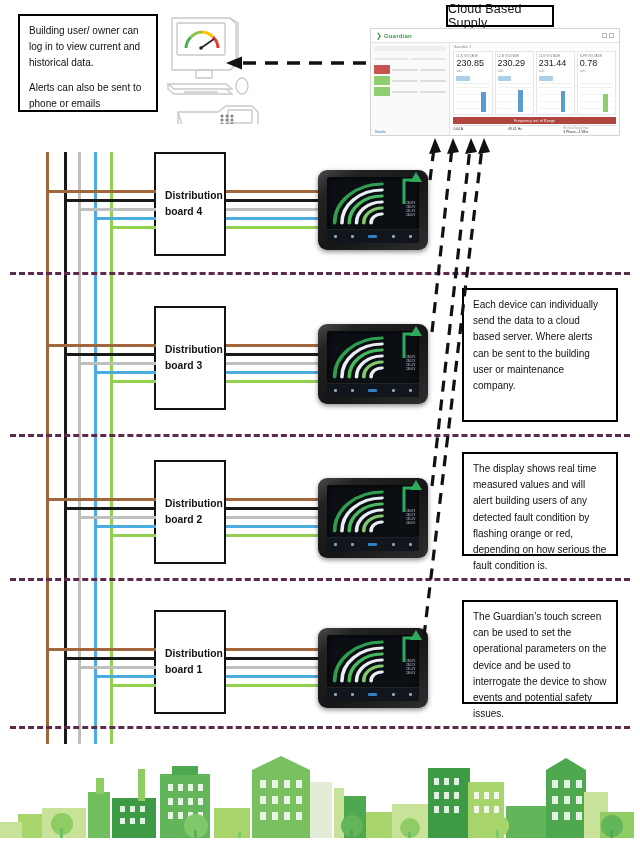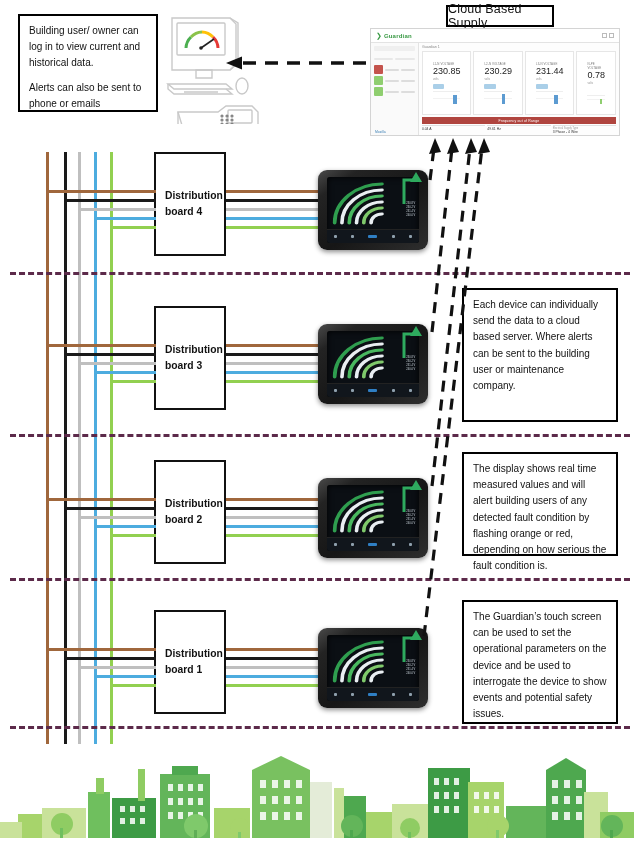--- a/index.html
+++ b/index.html
@@ -56,21 +56,21 @@
   .p-brand{font-size:6px;color:#3a9a45;font-weight:bold;letter-spacing:.2px;}
   .p-body{display:flex;height:calc(100% - 13px);}
   .p-side{width:30%;border-right:1px solid #e3e3e3;background:#fafafa;padding:3px 2px;}
   .p-side-hd{height:5px;background:#efefef;margin:0 1px 3px 1px;border-radius:1px;}
   .p-row{display:flex;align-items:center;gap:2px;margin:0 1px 2px 1px;height:9px;}
   .p-pill{width:22%;height:100%;border-radius:1px;}
   .p-line{flex:1;height:2px;background:#ddd;border-radius:1px;}
   .p-main{flex:1;padding:2px 3px;display:flex;flex-direction:column;}
   .p-crumb{font-size:3.6px;color:#888;margin-bottom:2px;}
   .cards{display:flex;gap:2px;flex:1;}
-  .card{flex:1;border:1px solid #e6e6e6;background:#fff;padding:10px;
+  .card{flex:1;border:1px solid #e6e6e6;background:#fff;padding:2px;
         display:flex;flex-direction:column;}
   .c-lbl{font-size:2.9px;color:#7a7a7a;letter-spacing:.1px;margin-bottom:1px;}
   .c-val{font-size:9px;color:#222;line-height:1;}
   .c-unit{font-size:2.8px;color:#9a9a9a;margin-top:1px;}
   .c-bar{height:5px;width:42%;background:#aacfe8;margin:3px 0 2px 0;border-radius:1px;}
   .c-chart{flex:1;border-top:1px solid #eee;position:relative;background:
       repeating-linear-gradient(to bottom,transparent 0 3px,#f2f2f2 3px 3.5px);}
   .c-chart .spike{position:absolute;bottom:0;width:14%;}
   .p-alert{background:#b0453f;color:#fff;font-size:3.4px;text-align:center;
            padding:1.5px 0;margin-top:2px;letter-spacing:.2px;}
@@ -443,21 +443,21 @@
       <i></i>
       <i></i>
     </div>
   </div>
 </div>
 <svg class="uplink" style="left:400px;top:624px;" width="26" height="40" viewBox="0 0 26 40">
   <path d="M4 38 L4 14 L16 14" fill="none" stroke="#2eaa5e" stroke-width="3"></path>
   <polygon points="16,6 22,16 10,16" fill="#2eaa5e"></polygon>
 </svg>
 
-<div class="callout abs" style="left:462px;top:600px;width:156px;height:124px;">
+<div class="callout abs" style="left:462px;top:600px;width:156px;height:104px;">
   <p>The Guardian’s touch screen can be used to set the operational parameters on the device and be used to interrogate the device to show events and potential safety issues.</p>
 </div>
 
 <div class="divider abs" style="left:10px;top:726px;width:620px;"></div>
 
 <svg class="arrowlayer" viewBox="0 0 640 844">
   <g stroke="#111" stroke-width="3.2" fill="none" stroke-dasharray="11 8">
     <line x1="424" y1="636" x2="482" y2="148"></line>
     <line x1="432" y1="486" x2="470" y2="148"></line>
     <line x1="432" y1="332" x2="452" y2="148"></line>

